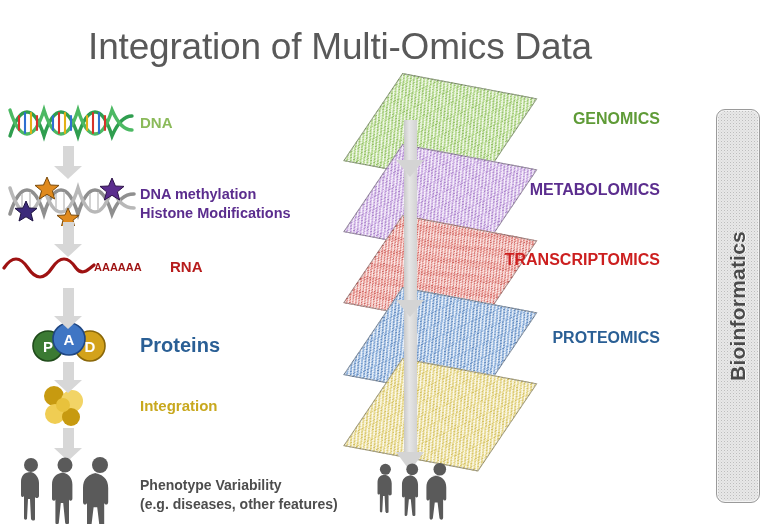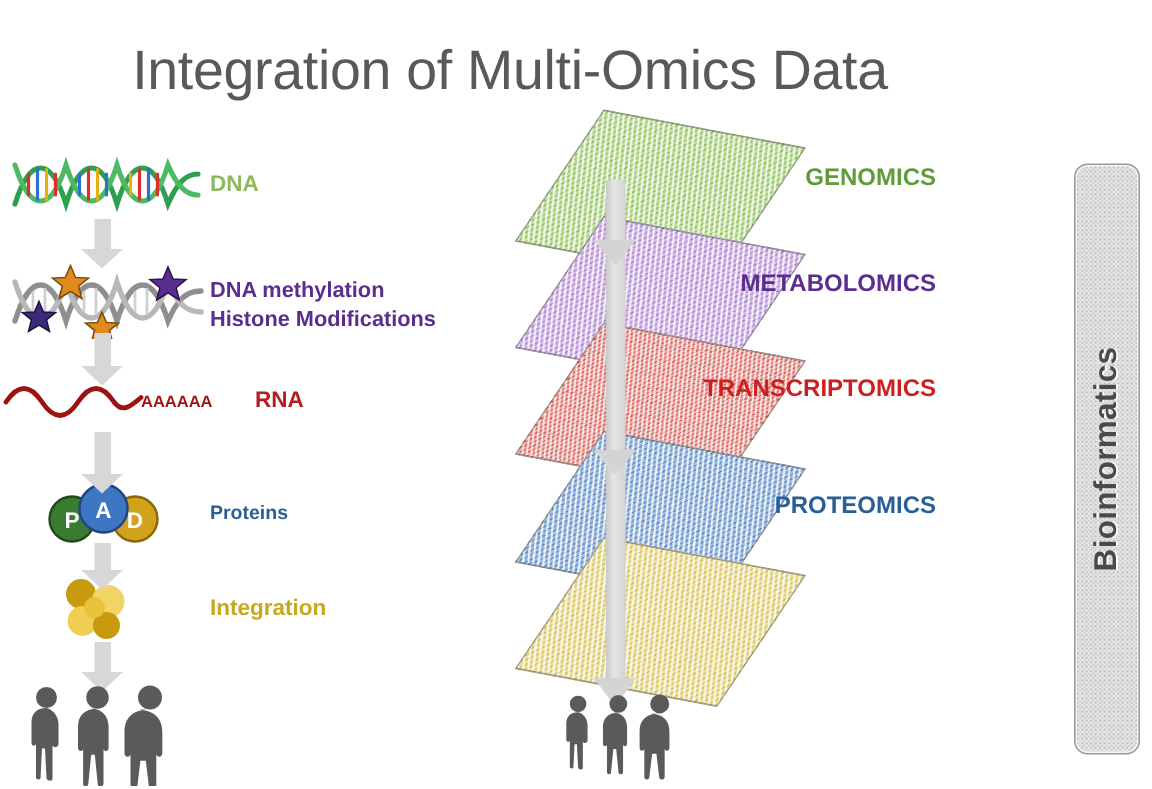--- a/index.html
+++ b/index.html
@@ -3,36 +3,36 @@
 <meta charset="utf-8">
 <style>
   html,body{margin:0;padding:0;}
   body{
     width:768px;height:526px;
     background:#ffffff;
     font-family:"Liberation Sans","DejaVu Sans",sans-serif;
     overflow:hidden;
     position:relative;
   }
-  #stage{position:absolute;left:0;top:0;width:692px;height:526px;}
+  #stage{position:absolute;left:0;top:0;width:692px;height:526px;padding-left:36px;}
 
   
   .title{
     position:absolute;left:0;top:26px;width:680px;
     text-align:center;
     font-size:37px;font-weight:400;color:#595959;
     letter-spacing:-0.2px;white-space:nowrap;
   }
 
   
   .lbl{position:absolute;font-weight:bold;white-space:nowrap;}
   .lbl-dna   {left:140px;top:114px;font-size:15px;color:#8bba5a;}
   .lbl-epi   {left:140px;top:185px;font-size:14.5px;color:#5b2d8e;line-height:19px;}
   .lbl-rna   {left:170px;top:258px;font-size:15px;color:#b71c1c;}
-  .lbl-prot  {left:140px;top:334px;font-size:13px;color:#2a5f95;}
+  .lbl-prot  {left:140px;top:334px;font-size:20px;color:#2a5f95;}
   .lbl-met   {left:140px;top:397px;font-size:15px;color:#c8a81e;}
   .lbl-phen  {left:140px;top:476px;font-size:14px;color:#4d4d4d;line-height:19px;}
 
   
   .om{position:absolute;font-weight:bold;white-space:nowrap;text-align:right;
       right:68px;font-size:16px;}
   .om-gen {top:110px;color:#5f9b37;}
   .om-epi {top:181px;color:#5b2d8e;}
   .om-tra {top:251px;color:#cc1f1f;}
   .om-pro {top:329px;color:#2a5f95;}
@@ -251,20 +251,22 @@
     <div>Histone Modifications</div>
   </div>
 
   <div class="lbl lbl-rna">RNA</div>
 
   <div class="lbl lbl-prot">Proteins</div>
 
   <div class="lbl lbl-met">Integration</div>
 
   <div class="lbl lbl-phen">
+    <div>Phenotype Variability</div>
+    <div>(e.g. diseases, other features)</div>
   </div>
 
   <svg class="people left" width="104" height="68" viewBox="0 0 104 68">
     <g fill="#5a5a5a">
 
       <circle cx="17" cy="9" r="7"></circle>
       <path d="M17 16 c-7 0 -10 4 -10 10 l0 13 c0 2 2 3 3 1 l0 -2 0 24 c0 2 2 2 3 1 l1 -20 2 0 1 20 c1 2 4 2 4 0 l0 -24 0 2 c1 2 4 1 4 -1 l0 -13 c0 -6 -4 -10 -8 -11 z"></path>
 
       <circle cx="51" cy="9" r="7.5"></circle>
       <path d="M51 16.5 c-9 0 -13 5 -13 12 l0 14 c0 2.4 2.6 3 3.4 1 l0 -2 0 25 c0 2.4 2.8 2.4 3.4 0.6 l2 -20 2.4 0 2 20 c0.6 1.8 3.8 1.8 3.8 -0.6 l0 -25 0 2 c0.8 2 3.4 1.4 3.4 -1 l0 -14 c0 -7 -4.4 -12 -11.4 -12 z"></path>

